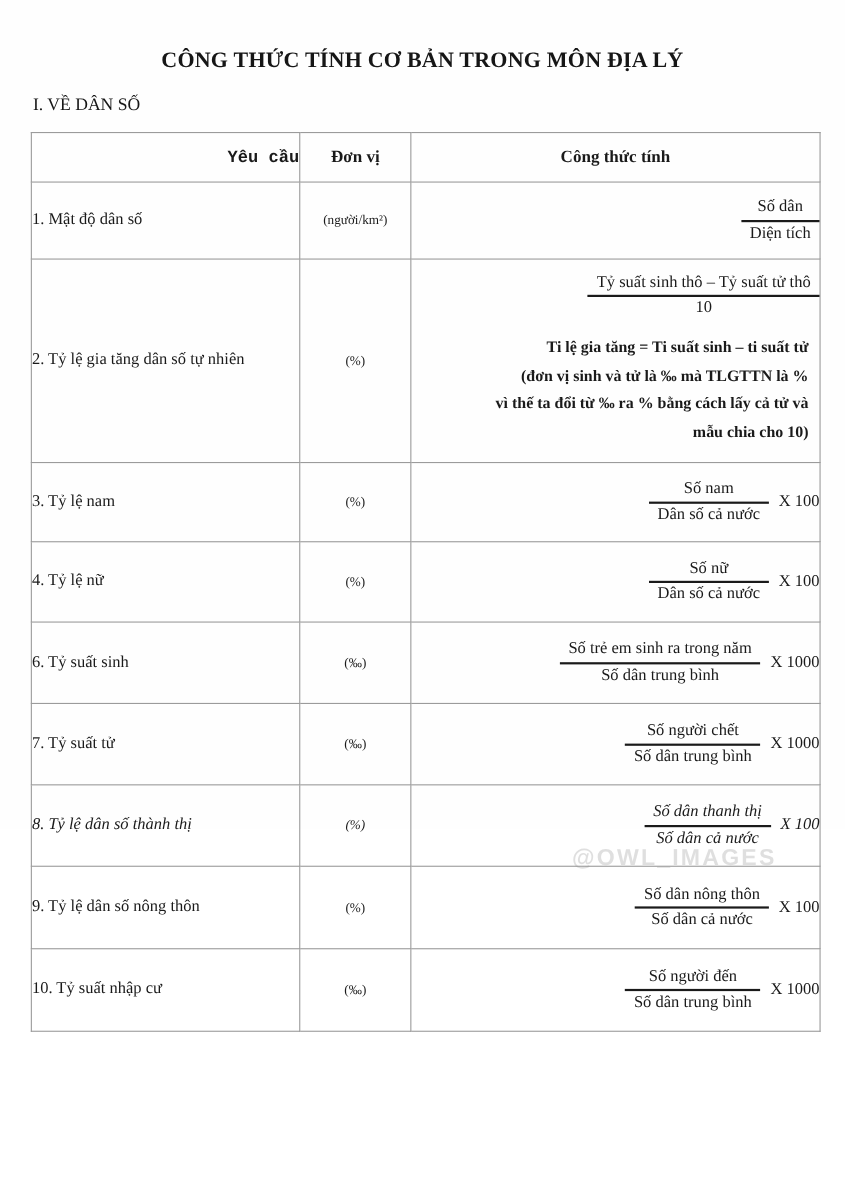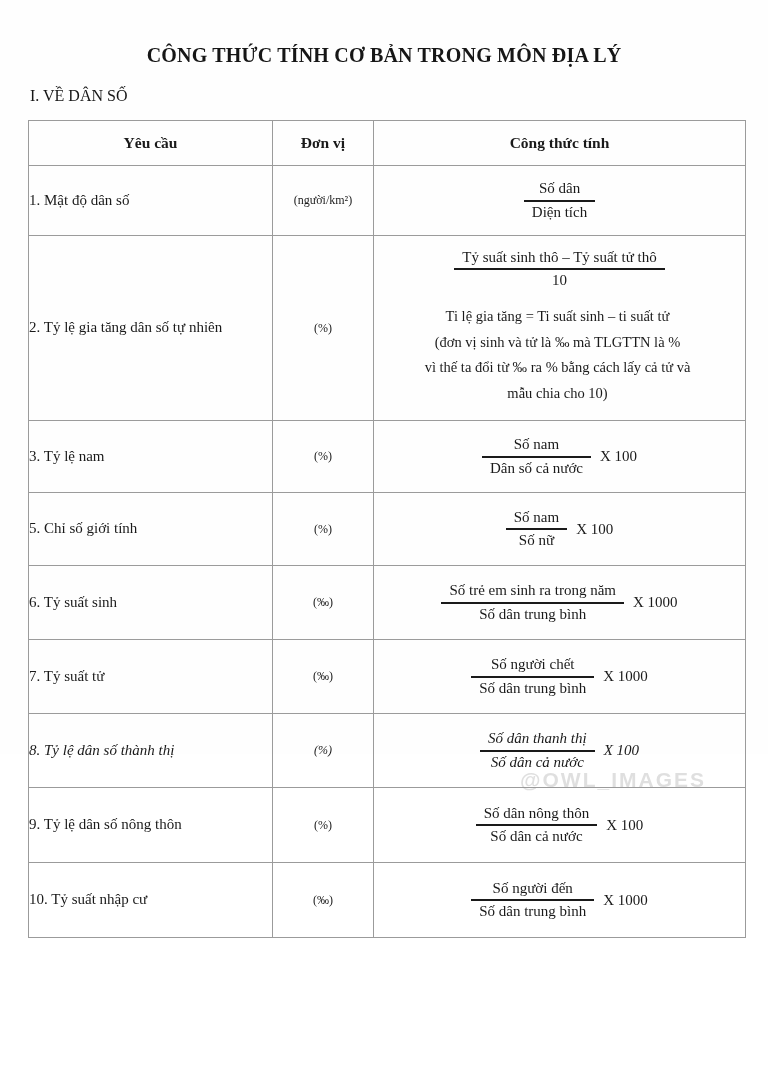--- a/index.html
+++ b/index.html
@@ -52,21 +52,21 @@
   }
   col.c-req   { width: 244px; }
   col.c-unit  { width: 101px; }
   col.c-form  { width: 372px; }
 
   thead th {
     height: 45px;
     font-weight: bold;
     font-size: 15.5px;
   }
-  th.h-req  { text-align: center; padding-left: 12px; }
+  th.h-req  { text-align: right; padding-left: 12px; font-family: Liberation Mono, monospace; }
   th.h-unit { text-align: center; }
   th.h-form { text-align: center; }
 
   td.req {
     text-align: left;
     padding: 6px 8px 6px 12px;
     font-size: 15px;
     line-height: 1.85;
   }
   td.unit {
@@ -76,21 +76,21 @@
   td.form {
     text-align: center;
     font-size: 15px;
     padding: 6px 6px;
   }
 
   
   .frac-line {
     display: flex;
     align-items: center;
-    justify-content: center;
+    justify-content: flex-end;
     gap: 9px;
   }
   .frac {
     display: inline-flex;
     flex-direction: column;
     align-items: center;
     line-height: 1.28;
   }
   .frac .num {
     padding: 0 8px 1px 8px;
@@ -106,24 +106,25 @@
     white-space: nowrap;
   }
   .mult {
     white-space: nowrap;
     font-size: 15px;
   }
   .mult:empty { display: none; }
 
   
   .note-block {
-    text-align: center;
+    text-align: right;
     padding: 4px 10px 2px 6px;
     font-size: 14.5px;
     line-height: 1.75;
+    font-weight: bold;
   }
   .note-block .nl { display: block; white-space: nowrap; }
   .note-eq { margin-top: 10px; }
 
   
   .watermark {
     position: absolute;
     left: 520px;
     top: 768px;
     font-family: "Liberation Sans", sans-serif;
@@ -199,28 +200,28 @@
                 <div class="frac">
                   <div class="num">Số nam</div>
                   <div class="bar"></div>
                   <div class="den">Dân số cả nước</div>
                 </div>
                 <div class="mult">X 100</div>
               </div>
             </td>
           </tr>
           <tr style="height: 73px;">
-            <td class="req">5. Chỉ số giới tính</td>
-            <td class="unit">(%)</td>
-            <td class="form">
-              <div class="frac-line">
-                <div class="frac">
-                  <div class="num">Số nam</div>
-                  <div class="bar"></div>
-                  <div class="den">Số nữ</div>
+            <td class="req">4. Tỷ lệ nữ</td>
+            <td class="unit">(%)</td>
+            <td class="form">
+              <div class="frac-line">
+                <div class="frac">
+                  <div class="num">Số nữ</div>
+                  <div class="bar"></div>
+                  <div class="den">Dân số cả nước</div>
                 </div>
                 <div class="mult">X 100</div>
               </div>
             </td>
           </tr>
           <tr style="height: 74px;">
             <td class="req">6. Tỷ suất sinh</td>
             <td class="unit">(‰)</td>
             <td class="form">
               <div class="frac-line">

